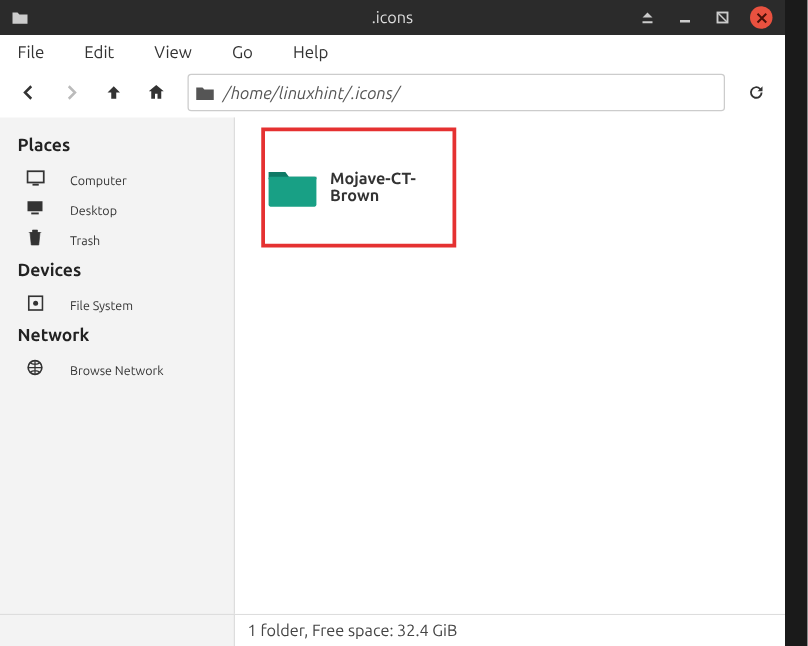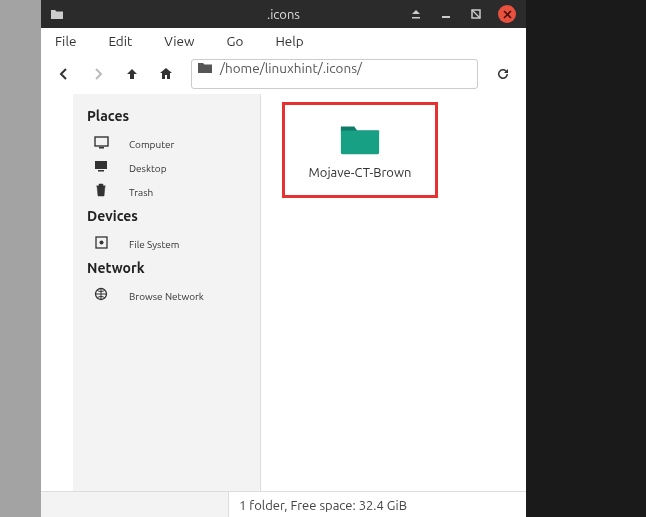--- a/index.html
+++ b/index.html
@@ -1,51 +1,51 @@
 <!DOCTYPE html>
 <html><head>
 <meta charset="utf-8">
 <style>
 * { box-sizing: border-box; margin: 0; padding: 0; font-family: "Segoe UI", Ubuntu, Cantarell, sans-serif; }
 body { background: #1a1a1a; width: 646px; height: 517px; overflow: hidden; }
 
-.window { width: 526px; height: 517px; background: #a3a3a3; display: flex; flex-direction: column; padding-left: 41px; }
+.window { width: 628px; height: 517px; background: #c2410c; display: flex; flex-direction: column; }
 
 
 .titlebar { height: 28px; background: #2b2b2b; display: flex; align-items: center; position: relative; color: #ccc; }
 .titlebar-icon { width: 16px; height: 16px; margin-left: 8px; display: flex; align-items: center; justify-content: center; }
 .titlebar-title { position: absolute; left: 50%; transform: translateX(-50%); font-size: 13px; color: #ddd; }
 .titlebar-controls { margin-left: auto; display: flex; align-items: center; gap: 14px; padding-right: 10px; }
 .tc-btn { width: 16px; height: 16px; display: flex; align-items: center; justify-content: center; color: #ccc; font-size: 12px; }
 .tc-close { width: 18px; height: 18px; border-radius: 50%; background: #e9513f; color: #3a0a05; font-size: 11px; display:flex; align-items:center; justify-content:center; }
 
 
 .inner { flex: 1; background: #fff; display: flex; flex-direction: column; }
 
 
 .menubar { height: 26px; display: flex; align-items: center; padding: 0 6px; gap: 16px; background: #fff; }
 .menu-item { padding: 3px 8px; font-size: 13.5px; color: #333; }
 
 
 .toolbar { height: 40px; display: flex; align-items: center; padding: 0 8px; gap: 4px; background: #fff; }
 .tool-btn { width: 30px; height: 30px; display: flex; align-items: center; justify-content: center; color: #333; border-radius: 3px; }
 .tool-btn.disabled { color: #bbb; }
-.pathbar { flex: 1; height: 30px; border: 1px solid #ccc; border-radius: 3px; margin: 4px 6px; display: flex; align-items: flex-start; padding: 0 4px; gap: 6px; background: #fff; }
+.pathbar { flex: 1; height: 30px; border: 1px solid #ccc; border-radius: 3px; margin: 4px 6px; display: flex; align-items: center; padding: 0 4px; gap: 6px; background: #fff; font-style: italic; }
 .path-icon { width: 18px; height: 14px; display: flex; align-items: center; justify-content: center; }
 .path-text { font-size: 13.5px; color: #555; }
 
 
-.content { flex: 1; display: flex; min-height: 0; margin-left: 32px; }
+.content { flex: 1; display: flex; min-height: 0; }
 .sidebar { width: 188px; background: #f3f3f3; border-right: 1px solid #ddd; padding: 8px 6px; overflow-y: auto; }
 .side-head { font-weight: 600; font-size: 14px; color: #222; padding: 6px 8px 6px 8px; }
 .side-item { display: flex; align-items: flex-end; gap: 20px; padding: 4px 8px 4px 14px; font-size: 10px; color: #333; }
 .side-icon { width: 16px; height: 16px; display: flex; align-items: center; justify-content: center; color: #333; flex-shrink: 0; }
 
 .main { flex: 1; background: #fff; position: relative; }
-.folder-box { position: absolute; left: 21px; top: 8px; width: 156px; height: 96px; border: 3px solid #e53131; display: flex; flex-direction: column; align-items: center; justify-content: center; gap: 8px; }
+.folder-box { position: absolute; left: 21px; top: 8px; width: 156px; height: 96px; border: 3px solid #e53131; display: flex; flex-direction: row; align-items: center; justify-content: center; gap: 8px; font-weight: bold; }
 .folder-icon { width: 44px; height: 36px; display: flex; align-items: center; justify-content: center; }
 .folder-label { font-size: 13px; color: #333; }
 
 
 .statusbar { height: 26px; border-top: 1px solid #ddd; display: flex; align-items: center; font-size: 13px; color: #444; }
 .status-spacer { width: 188px; border-right: 1px solid #ddd; height: 100%; background: #f3f3f3; }
 .status-text { padding-left: 10px; }
 
 svg { display: block; }
 </style>

